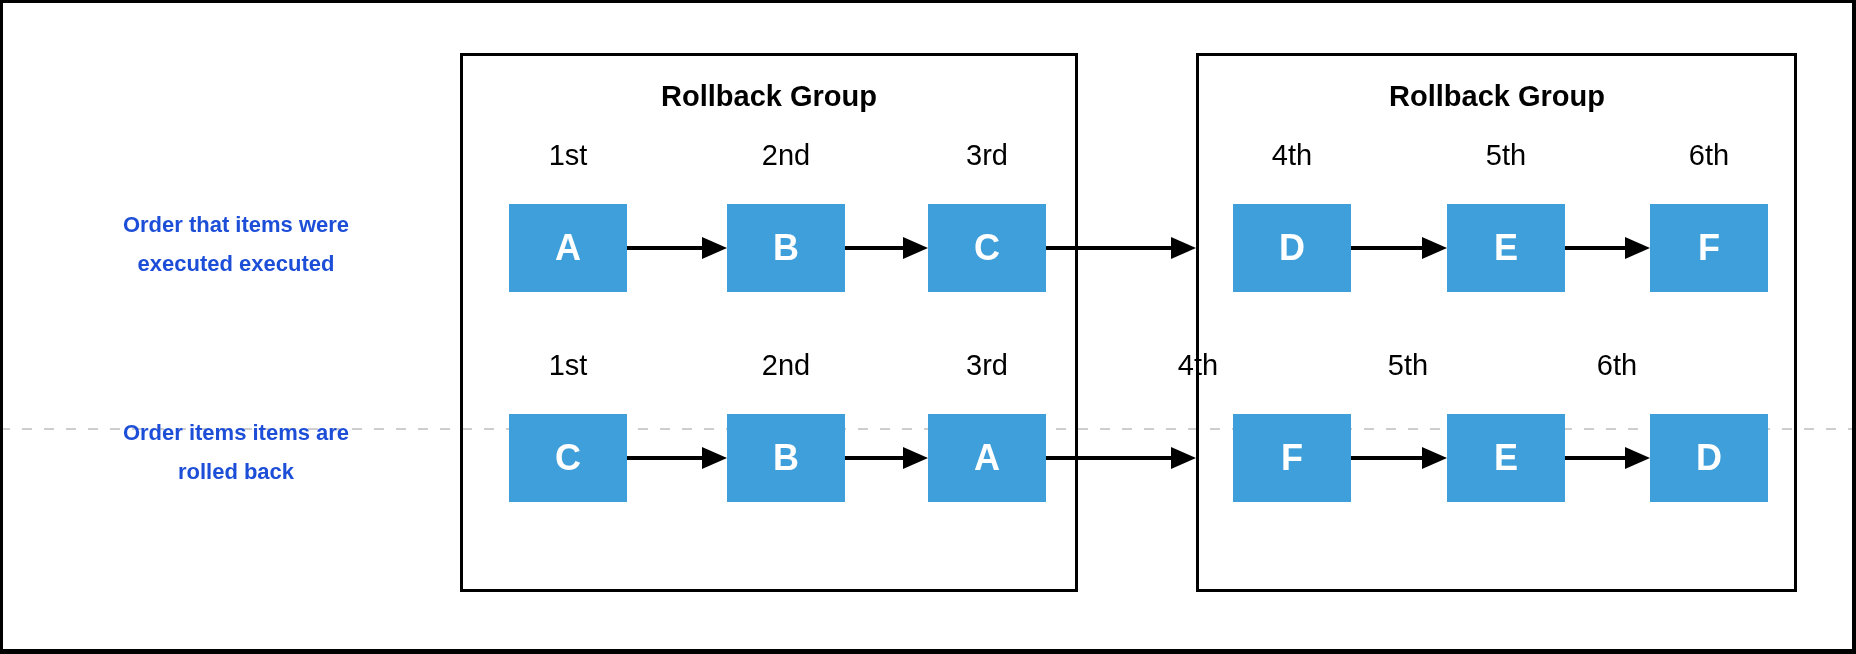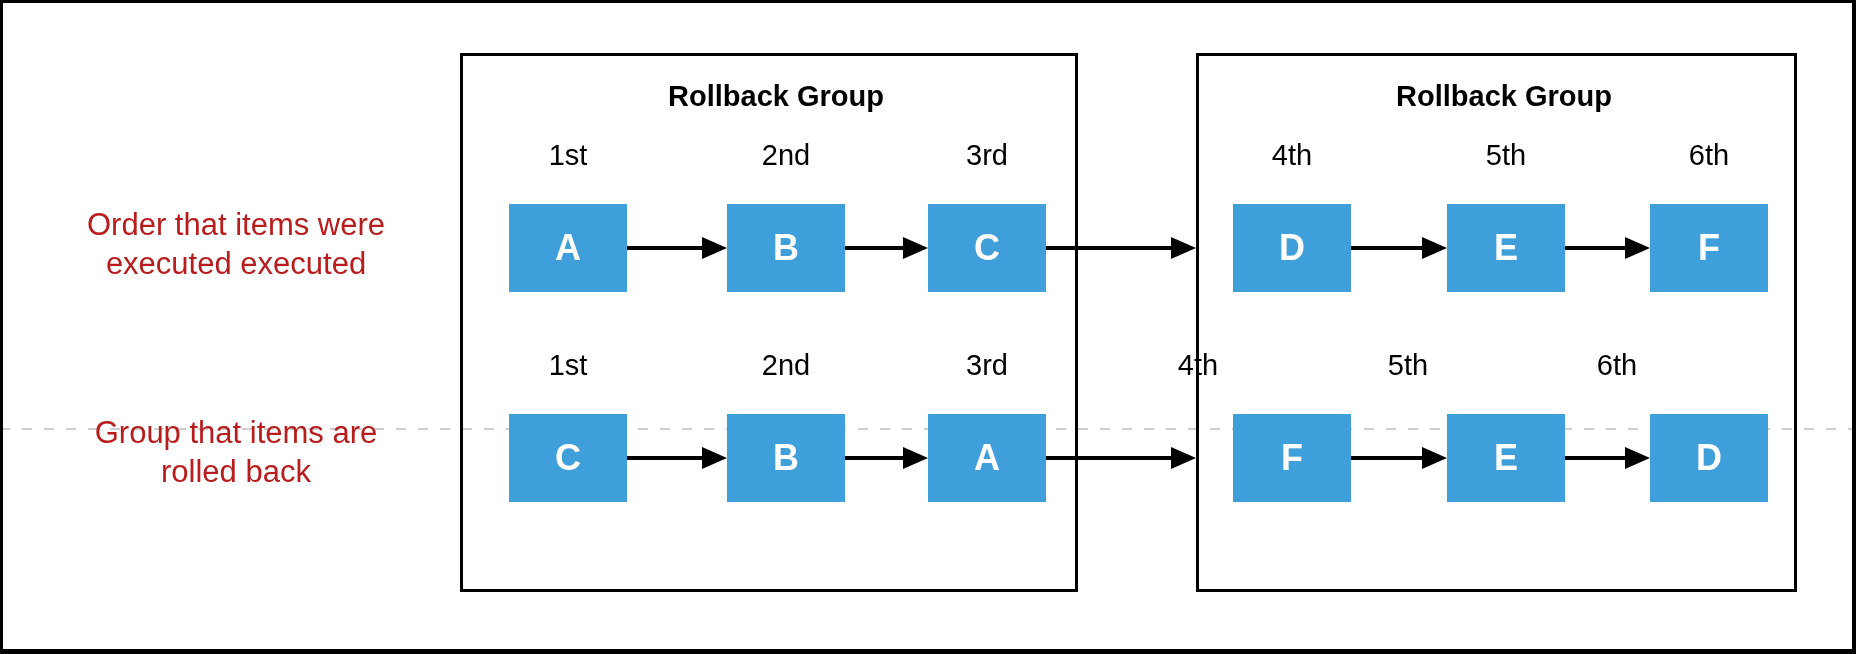--- a/index.html
+++ b/index.html
@@ -42,21 +42,20 @@
   .group-2 { left: 1196px; width: 601px; }
   .group-title {
     position: absolute;
     top: 80px;
     transform: translateX(-50%);
     font-size: 29px;
     font-weight: bold;
     color: #000000;
     white-space: nowrap;
     z-index: 5;
-    margin-left: 7px;
   }
   .ordinal {
     position: absolute;
     transform: translateX(-50%);
     font-size: 29px;
     line-height: 30px;
     color: #000000;
     white-space: nowrap;
     z-index: 5;
   }
@@ -100,24 +99,25 @@
     height: 0;
     border-top: 11px solid transparent;
     border-bottom: 11px solid transparent;
     border-left: 25px solid #000000;
   }
   .side-label {
     position: absolute;
     left: 26px;
     width: 420px;
     text-align: center;
-    font-size: 31px;
+    font-size: 22px;
     line-height: 39px;
-    color: #b91c1c;
+    color: #1d4ed8;
     z-index: 5;
+    font-weight: bold;
   }
   .label-executed { top: 205px; }
   .label-rolledback { top: 413px; }
 </style>
 </head>
 <body>
 
 <div class="frame">
 
   <div class="dashed-line"></div>
@@ -126,21 +126,21 @@
   <div class="group group-2"></div>
 
   <div class="group-title" style="left:769px;">Rollback Group</div>
   <div class="group-title" style="left:1497px;">Rollback Group</div>
 
   <div class="side-label label-executed">
     <div>Order that items were</div>
     <div>executed executed</div>
   </div>
   <div class="side-label label-rolledback">
-    <div>Group that items are</div>
+    <div>Order items items are</div>
     <div>rolled back</div>
   </div>
 
   <div class="ordinal ord-top" style="left:568px;">1st</div>
   <div class="ordinal ord-top" style="left:786px;">2nd</div>
   <div class="ordinal ord-top" style="left:987px;">3rd</div>
   <div class="ordinal ord-top" style="left:1292px;">4th</div>
   <div class="ordinal ord-top" style="left:1506px;">5th</div>
   <div class="ordinal ord-top" style="left:1709px;">6th</div>
 

